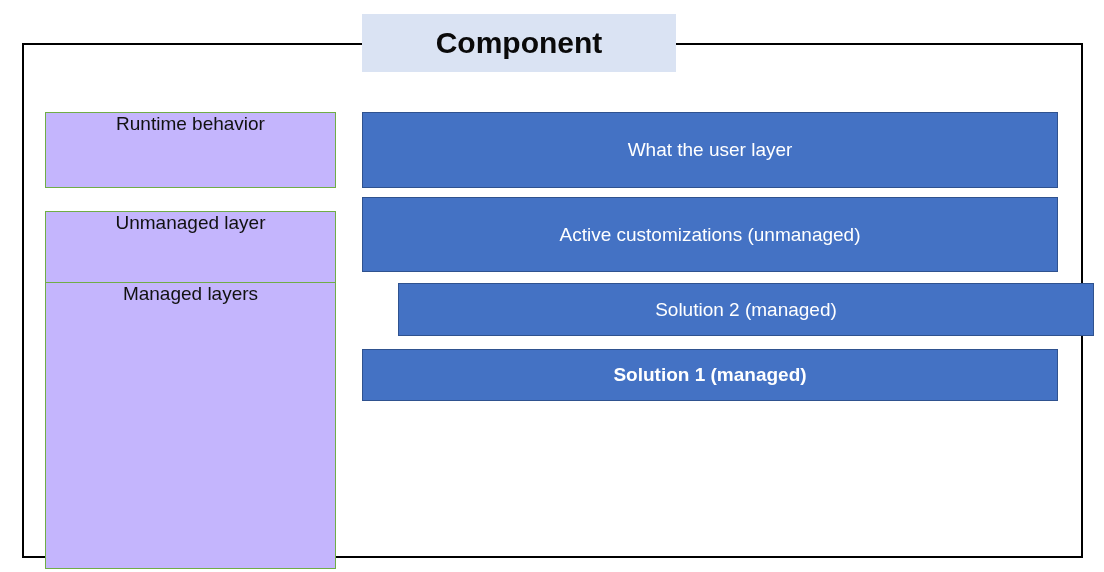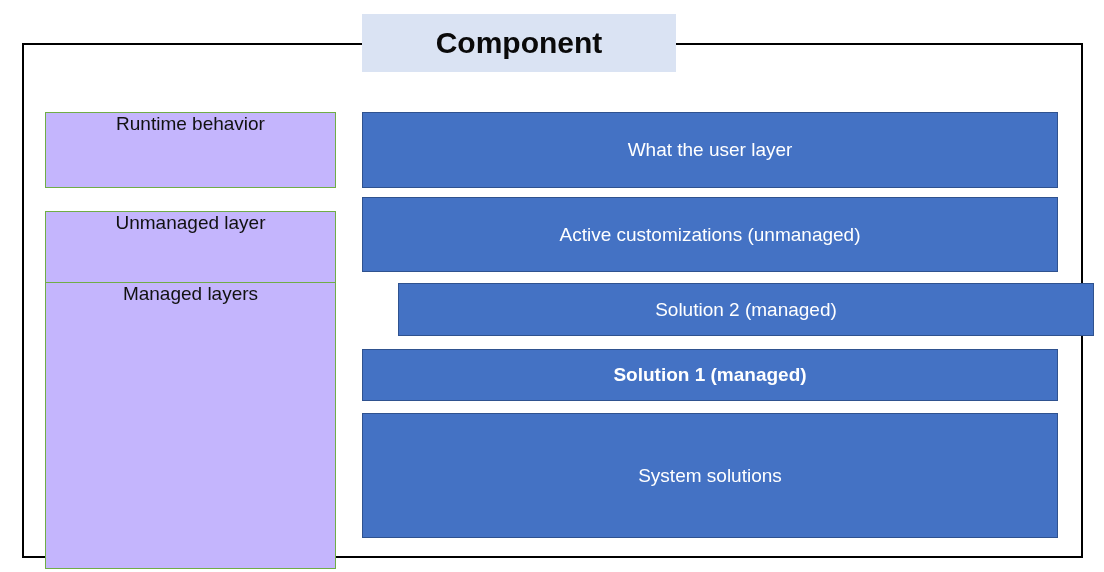--- a/index.html
+++ b/index.html
@@ -109,17 +109,14 @@
   </div>
   <div class="layer-bar bar-2">
     <span class="bar-label">Active customizations (unmanaged)</span>
   </div>
   <div class="layer-bar bar-3">
     <span class="bar-label">Solution 2 (managed)</span>
   </div>
   <div class="layer-bar bar-4">
     <span class="bar-label">Solution 1 (managed)</span>
   </div>
-  <div class="layer-bar bar-5">
-    <span class="bar-label">System solutions</span>
-  </div>
 
 </div>
 
 </body></html>

